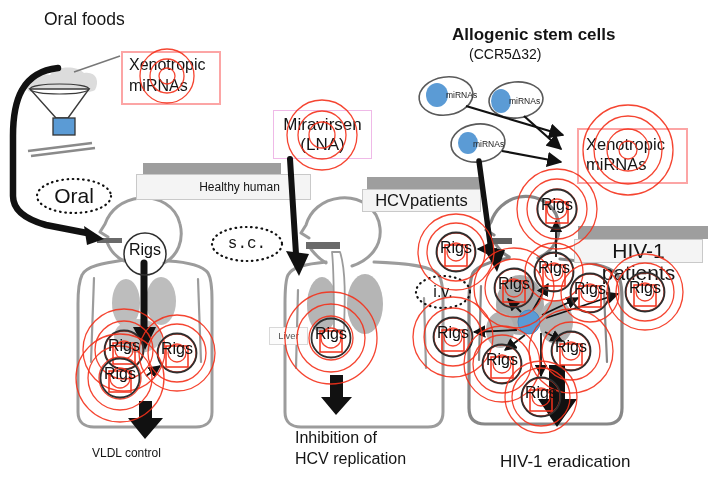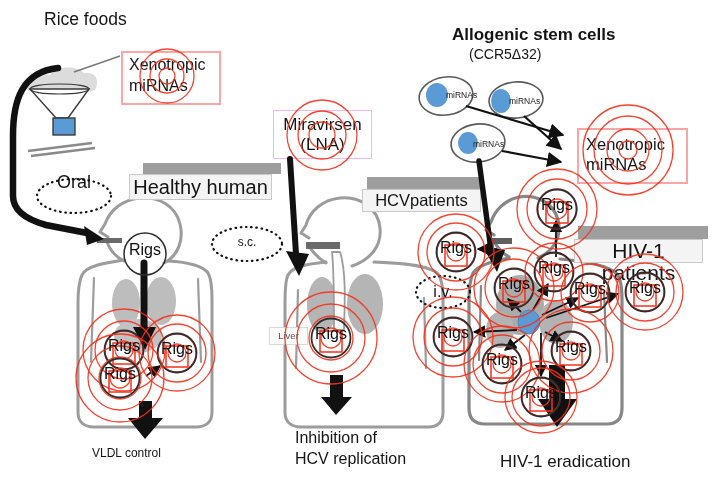--- a/index.html
+++ b/index.html
@@ -71,21 +71,21 @@
       <ellipse cx="446" cy="96" rx="27" ry="19" transform="rotate(-8 446 96)"></ellipse>
       <ellipse cx="516" cy="100" rx="27" ry="18" transform="rotate(-5 516 100)"></ellipse>
       <ellipse cx="478" cy="143" rx="27" ry="19" transform="rotate(-6 478 143)"></ellipse>
       <ellipse cx="437" cy="95" rx="11" ry="12" fill="#5b9bd5" stroke="none"></ellipse>
       <ellipse cx="501" cy="101" rx="10" ry="12" fill="#5b9bd5" stroke="none"></ellipse>
       <ellipse cx="468" cy="143" rx="10" ry="11" fill="#5b9bd5" stroke="none"></ellipse>
     </g>
   </svg>
 
   <div id="labels">
-    <div class="t" style="left:44px;top:9px;font-size:17.5px;">Rice foods</div>
+    <div class="t" style="left:44px;top:9px;font-size:17.5px;">Oral foods</div>
 
     <div class="redbox" style="left:121px;top:51px;width:96px;height:50px;">
       <div class="t" style="position:static;padding:2px 0 0 6px;font-size:16px;line-height:20.5px;">Xenotropic</div>
       <div class="t" style="position:static;padding-left:6px;font-size:16px;line-height:20.5px;">miRNAs</div>
     </div>
 
     <div class="pinkbox ctr" style="left:273px;top:110px;width:97px;height:47px;">
       <div class="t ctr" style="position:static;padding-top:3px;font-size:17px;line-height:21px;">Miravirsen</div>
       <div class="t ctr" style="position:static;font-size:17px;line-height:20px;">(LNA)</div>
     </div>
@@ -96,30 +96,30 @@
     <div class="tiny" style="left:446px;top:90px;">miRNAs</div>
     <div class="tiny" style="left:509px;top:96px;">miRNAs</div>
     <div class="tiny" style="left:473px;top:139px;">miRNAs</div>
 
     <div class="redbox" style="left:577px;top:128px;width:107px;height:52px;">
       <div class="t" style="position:static;padding:4px 0 0 7px;font-size:16.5px;line-height:20px;">Xenotropic</div>
       <div class="t" style="position:static;padding-left:7px;font-size:16.5px;line-height:20px;">miRNAs</div>
     </div>
 
     <div class="bar" style="left:143px;top:163px;width:138px;height:11px;"></div>
-    <div class="secbox" style="left:129px;top:174px;width:141px;height:24px;font-size:20px;line-height:24px;">Healthy human</div>
+    <div class="secbox" style="left:136px;top:174px;width:141px;height:24px;font-size:12px;line-height:24px;padding-left:32px;">Healthy human</div>
 
     <div class="bar" style="left:367px;top:177px;width:114px;height:12px;"></div>
     <div class="secbox" style="left:362px;top:189px;width:117px;height:21px;font-size:16.5px;line-height:21px;">HCVpatients</div>
 
     <div class="bar" style="left:578px;top:226px;width:130px;height:13px;"></div>
     <div class="secbox" style="left:574px;top:239px;width:127px;height:22px;font-size:21px;line-height:22px;">HIV-1 patients</div>
 
-    <div class="t ctr" style="left:46px;top:172px;width:56px;font-size:18px;">Oral</div>
-    <div class="t ctr" style="left:219px;top:235px;width:56px;font-size:12px;">s.c.</div>
+    <div class="t ctr" style="left:46px;top:184px;width:56px;font-size:21px;">Oral</div>
+    <div class="t ctr" style="left:219px;top:235px;width:56px;font-size:16px;font-family:Liberation Mono, monospace;">s.c.</div>
     <div class="t ctr" style="left:415px;top:283px;width:56px;font-size:16px;">i.v.</div>
 
     <div class="liver" style="left:269px;top:327px;width:37px;height:16px;line-height:16px;">Liver</div>
 
     <div class="t" style="left:92px;top:446px;font-size:12px;">VLDL control</div>
     <div class="t" style="left:295px;top:429px;font-size:16px;">Inhibition of</div>
     <div class="t" style="left:295px;top:450px;font-size:16px;">HCV replication</div>
     <div class="t" style="left:500px;top:452px;font-size:17px;">HIV-1 eradication</div>
   </div>
 

